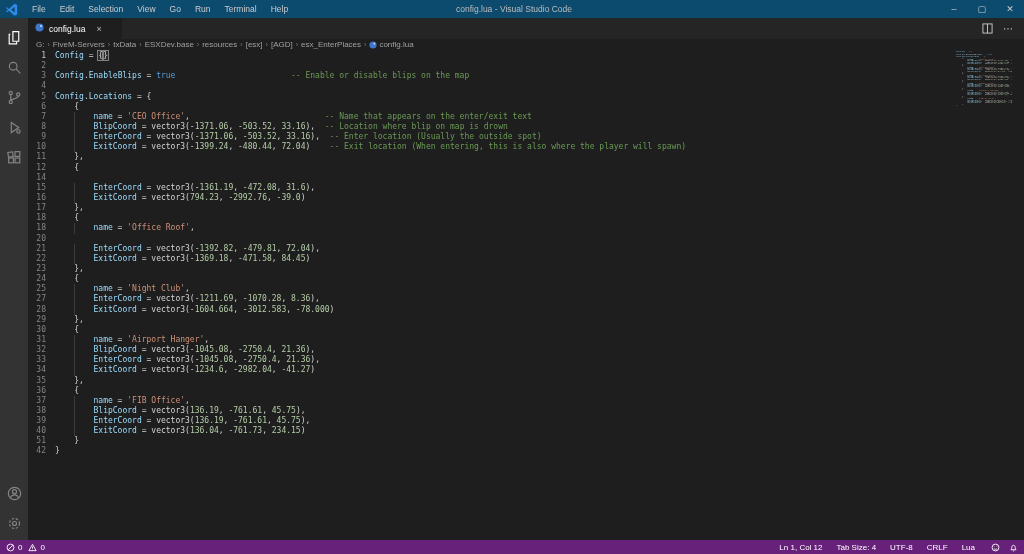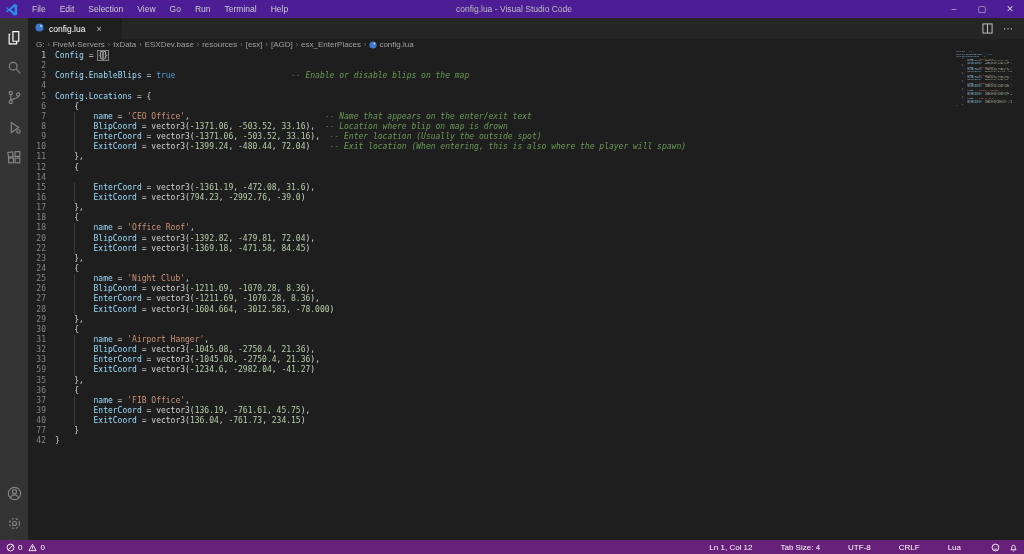--- a/index.html
+++ b/index.html
@@ -1,21 +1,21 @@
 <!DOCTYPE html>
 <html><head>
 <meta charset="utf-8">
 <style>
   * { margin:0; padding:0; box-sizing:border-box; }
   html,body { width:1024px; height:554px; overflow:hidden; background:#1e1e1e;
               font-family:"Liberation Sans", sans-serif; }
   .window { width:1024px; height:554px; display:flex; flex-direction:column; position:relative; }
 
   
-  .titlebar { height:18px; background:#4c1d95; display:flex; align-items:center;
+  .titlebar { height:18px; background:#0c4a6e; display:flex; align-items:center;
               color:#cccccc; font-size:8.5px; flex:0 0 auto; position:relative; }
   .vscode-logo { width:14px; height:12px; margin:0 6px 0 5px; display:flex; align-items:center; }
   .menu-item { padding:0 7px; height:100%; display:flex; align-items:center; cursor:default; }
   .tb-title { position:absolute; left:4px; right:0; text-align:center; pointer-events:none; color:#bcbcbc; }
   .win-controls { margin-left:auto; display:flex; z-index:2; }
   .win-btn { width:28px; height:18px; display:flex; align-items:center; justify-content:center;
              font-size:9px; color:#cccccc; }
 
   
   .main { flex:1 1 auto; display:flex; min-height:0; }
@@ -43,37 +43,37 @@
 
   .editor-body { flex:1 1 auto; position:relative; overflow:hidden; }
   .code-area { position:absolute; left:0; top:1px; right:70px; font-family:"DejaVu Sans Mono", monospace;
                font-size:8px; line-height:10.15px; }
   .line { display:flex; height:10.15px; white-space:pre; }
   .ln { flex:0 0 27px; text-align:right; padding-right:9px; color:#858585; }
   .line.cur .ln { color:#c6c6c6; }
   .code { position:relative; white-space:pre; }
   .guide { position:absolute; left:19px; top:0; bottom:0; border-left:1px solid #3b3b3b; }
   .tp { color:#9cdcfe; } .to { color:#d4d4d4; } .tk { color:#569cd6; }
-  .ts { color:#ce9178; } .tn { color:#b5cea8; } .tc { color:#6a9955;font-style:italic; }
+  .ts { color:#ce9178; } .tn { color:#b5cea8; } .tc { color:#6a9955; }
   .tb2 { color:#d4d4d4; outline:1px solid #808080; background:rgba(100,100,100,.18); }
   .cursor { display:inline-block; width:1px; height:9px; background:#d4d4d4; vertical-align:middle; }
 
   
   .minimap { position:absolute; top:1px; right:12px; width:56px; overflow:hidden;
              font-family:"DejaVu Sans Mono", monospace; font-size:2.4px; line-height:1.32px; opacity:.85; }
   .minimap .mline { white-space:pre; height:1.32px; overflow:hidden; }
   .minimap .tb2 { outline:none; background:none; }
   .scroll-strip { position:absolute; top:0; right:0; width:12px; bottom:0; background:#1e1e1e; }
 
   
   .statusbar { height:14px; background:#68217a; color:#ffffff; display:flex; align-items:center;
                font-size:8px; padding:0 6px; flex:0 0 auto; }
   .sb-group { display:flex; align-items:center; gap:3px; margin-right:6px; }
   .sb-group svg { width:9px; height:9px; stroke:#ffffff; fill:none; stroke-width:1; }
-  .sb-right { margin-left:auto; display:flex; gap:28px; }
+  .sb-right { margin-left:auto; display:flex; gap:14px; }
   .sb-item { white-space:nowrap; }
   .sb-icons { display:flex; align-items:center; gap:9px; margin-left:2px; }
   .sb-icons svg { width:9px; height:9px; stroke:#ffffff; fill:none; stroke-width:1; }
 </style>
 </head>
 <body>
 
 <div class="window">
 
   <div class="titlebar">
@@ -232,40 +232,41 @@
             <div class="line"><span class="ln">9</span><span class="code"><span class="guide"></span><span class="to">        </span><span class="tp">EnterCoord</span><span class="to"> = vector3(-</span><span class="tn">1371.06</span><span class="to">, -</span><span class="tn">503.52</span><span class="to">, </span><span class="tn">33.16</span><span class="to">),</span><span class="tc">  -- Enter location (Usually the outside spot)</span></span></div>
             <div class="line"><span class="ln">10</span><span class="code"><span class="guide"></span><span class="to">        </span><span class="tp">ExitCoord</span><span class="to"> = vector3(-</span><span class="tn">1399.24</span><span class="to">, -</span><span class="tn">480.44</span><span class="to">, </span><span class="tn">72.04</span><span class="to">)</span><span class="tc">    -- Exit location (When entering, this is also where the player will spawn)</span></span></div>
             <div class="line"><span class="ln">11</span><span class="code"><span class="to">    },</span></span></div>
             <div class="line"><span class="ln">12</span><span class="code"><span class="to">    {</span></span></div>
             <div class="line"><span class="ln">14</span></div>
             <div class="line"><span class="ln">15</span><span class="code"><span class="guide"></span><span class="to">        </span><span class="tp">EnterCoord</span><span class="to"> = vector3(-</span><span class="tn">1361.19</span><span class="to">, -</span><span class="tn">472.08</span><span class="to">, </span><span class="tn">31.6</span><span class="to">),</span></span></div>
             <div class="line"><span class="ln">16</span><span class="code"><span class="guide"></span><span class="to">        </span><span class="tp">ExitCoord</span><span class="to"> = vector3(</span><span class="tn">794.23</span><span class="to">, -</span><span class="tn">2992.76</span><span class="to">, -</span><span class="tn">39.0</span><span class="to">)</span></span></div>
             <div class="line"><span class="ln">17</span><span class="code"><span class="to">    },</span></span></div>
             <div class="line"><span class="ln">18</span><span class="code"><span class="to">    {</span></span></div>
             <div class="line"><span class="ln">18</span><span class="code"><span class="guide"></span><span class="to">        </span><span class="tp">name</span><span class="to"> = </span><span class="ts">'Office Roof'</span><span class="to">,</span></span></div>
-            <div class="line"><span class="ln">20</span><span class="code"><span class="guide"></span><span class="to">        </span><span class="tp">BlipCoord</span><span class="to"> = vector3(-</span><span class="tn">1392.82</span><span class="to">, -</span><span class="tn">479.81</span><span class="to">, </span><span class="tn">72.04</span><span class="to">),</span></span></div>
+            <div class="line"><span class="ln">20</span></div>
+            <div class="line"><span class="ln">21</span><span class="code"><span class="guide"></span><span class="to">        </span><span class="tp">EnterCoord</span><span class="to"> = vector3(-</span><span class="tn">1392.82</span><span class="to">, -</span><span class="tn">479.81</span><span class="to">, </span><span class="tn">72.04</span><span class="to">),</span></span></div>
             <div class="line"><span class="ln">22</span><span class="code"><span class="guide"></span><span class="to">        </span><span class="tp">ExitCoord</span><span class="to"> = vector3(-</span><span class="tn">1369.18</span><span class="to">, -</span><span class="tn">471.58</span><span class="to">, </span><span class="tn">84.45</span><span class="to">)</span></span></div>
             <div class="line"><span class="ln">23</span><span class="code"><span class="to">    },</span></span></div>
             <div class="line"><span class="ln">24</span><span class="code"><span class="to">    {</span></span></div>
             <div class="line"><span class="ln">25</span><span class="code"><span class="guide"></span><span class="to">        </span><span class="tp">name</span><span class="to"> = </span><span class="ts">'Night Club'</span><span class="to">,</span></span></div>
-            <div class="line"><span class="ln">26</span><span class="code"><span class="guide"></span><span class="to">        </span><span class="tp">BlipCoord</span><span class="to"> = vector3(-</span><span class="tn">1211.69</span><span class="to">, -</span><span class="tn">1070.28</span><span class="to">, </span><span class="tn">8.36</span><span class="to">),</span></span></div>
             <div class="line"><span class="ln">27</span><span class="code"><span class="guide"></span><span class="to">        </span><span class="tp">EnterCoord</span><span class="to"> = vector3(-</span><span class="tn">1211.69</span><span class="to">, -</span><span class="tn">1070.28</span><span class="to">, </span><span class="tn">8.36</span><span class="to">),</span></span></div>
             <div class="line"><span class="ln">28</span><span class="code"><span class="guide"></span><span class="to">        </span><span class="tp">ExitCoord</span><span class="to"> = vector3(-</span><span class="tn">1604.664</span><span class="to">, -</span><span class="tn">3012.583</span><span class="to">, -</span><span class="tn">78.000</span><span class="to">)</span></span></div>
             <div class="line"><span class="ln">29</span><span class="code"><span class="to">    },</span></span></div>
             <div class="line"><span class="ln">30</span><span class="code"><span class="to">    {</span></span></div>
             <div class="line"><span class="ln">31</span><span class="code"><span class="guide"></span><span class="to">        </span><span class="tp">name</span><span class="to"> = </span><span class="ts">'Airport Hanger'</span><span class="to">,</span></span></div>
             <div class="line"><span class="ln">32</span><span class="code"><span class="guide"></span><span class="to">        </span><span class="tp">BlipCoord</span><span class="to"> = vector3(-</span><span class="tn">1045.08</span><span class="to">, -</span><span class="tn">2750.4</span><span class="to">, </span><span class="tn">21.36</span><span class="to">),</span></span></div>
             <div class="line"><span class="ln">33</span><span class="code"><span class="guide"></span><span class="to">        </span><span class="tp">EnterCoord</span><span class="to"> = vector3(-</span><span class="tn">1045.08</span><span class="to">, -</span><span class="tn">2750.4</span><span class="to">, </span><span class="tn">21.36</span><span class="to">),</span></span></div>
-            <div class="line"><span class="ln">59</span><span class="code"><span class="guide"></span><span class="to">        </span><span class="tp">ExitCoord</span><span class="to"> = vector3(-</span><span class="tn">1234.6</span><span class="to">, -</span><span class="tn">2982.04</span><span class="to">, -</span><span class="tn">41.27</span><span class="to">)</span></span></div>
+            <div class="line"><span class="ln">34</span><span class="code"><span class="guide"></span><span class="to">        </span><span class="tp">ExitCoord</span><span class="to"> = vector3(-</span><span class="tn">1234.6</span><span class="to">, -</span><span class="tn">2982.04</span><span class="to">, -</span><span class="tn">41.27</span><span class="to">)</span></span></div>
             <div class="line"><span class="ln">35</span><span class="code"><span class="to">    },</span></span></div>
             <div class="line"><span class="ln">36</span><span class="code"><span class="to">    {</span></span></div>
             <div class="line"><span class="ln">37</span><span class="code"><span class="guide"></span><span class="to">        </span><span class="tp">name</span><span class="to"> = </span><span class="ts">'FIB Office'</span><span class="to">,</span></span></div>
+            <div class="line"><span class="ln">38</span><span class="code"><span class="guide"></span><span class="to">        </span><span class="tp">BlipCoord</span><span class="to"> = vector3(</span><span class="tn">136.19</span><span class="to">, -</span><span class="tn">761.61</span><span class="to">, </span><span class="tn">45.75</span><span class="to">),</span></span></div>
             <div class="line"><span class="ln">39</span><span class="code"><span class="guide"></span><span class="to">        </span><span class="tp">EnterCoord</span><span class="to"> = vector3(</span><span class="tn">136.19</span><span class="to">, -</span><span class="tn">761.61</span><span class="to">, </span><span class="tn">45.75</span><span class="to">),</span></span></div>
             <div class="line"><span class="ln">40</span><span class="code"><span class="guide"></span><span class="to">        </span><span class="tp">ExitCoord</span><span class="to"> = vector3(</span><span class="tn">136.04</span><span class="to">, -</span><span class="tn">761.73</span><span class="to">, </span><span class="tn">234.15</span><span class="to">)</span></span></div>
-            <div class="line"><span class="ln">77</span><span class="code"><span class="to">    }</span></span></div>
+            <div class="line"><span class="ln">51</span><span class="code"><span class="to">    }</span></span></div>
             <div class="line"><span class="ln">42</span><span class="code"><span class="to">}</span></span></div>
           </div>
         <div class="minimap" id="minimap">
             <div class="mline"><span class="tp">Config</span><span class="to"> = </span><span class="tb2">{</span><span class="tb2">}</span></div>
             <div class="mline"></div>
             <div class="mline"><span class="tp">Config</span><span class="to">.</span><span class="tp">EnableBlips</span><span class="to"> = </span><span class="tk">true</span><span class="tc">                        -- Enable or disable blips on the map</span></div>
             <div class="mline"></div>
             <div class="mline"><span class="tp">Config</span><span class="to">.</span><span class="tp">Locations</span><span class="to"> = {</span></div>
             <div class="mline"><span class="to">    {</span></div>
             <div class="mline"><span class="to">        </span><span class="tp">name</span><span class="to"> = </span><span class="ts">'CEO Office'</span><span class="to">,</span><span class="tc">                            -- Name that appears on the enter/exit text</span></div>

